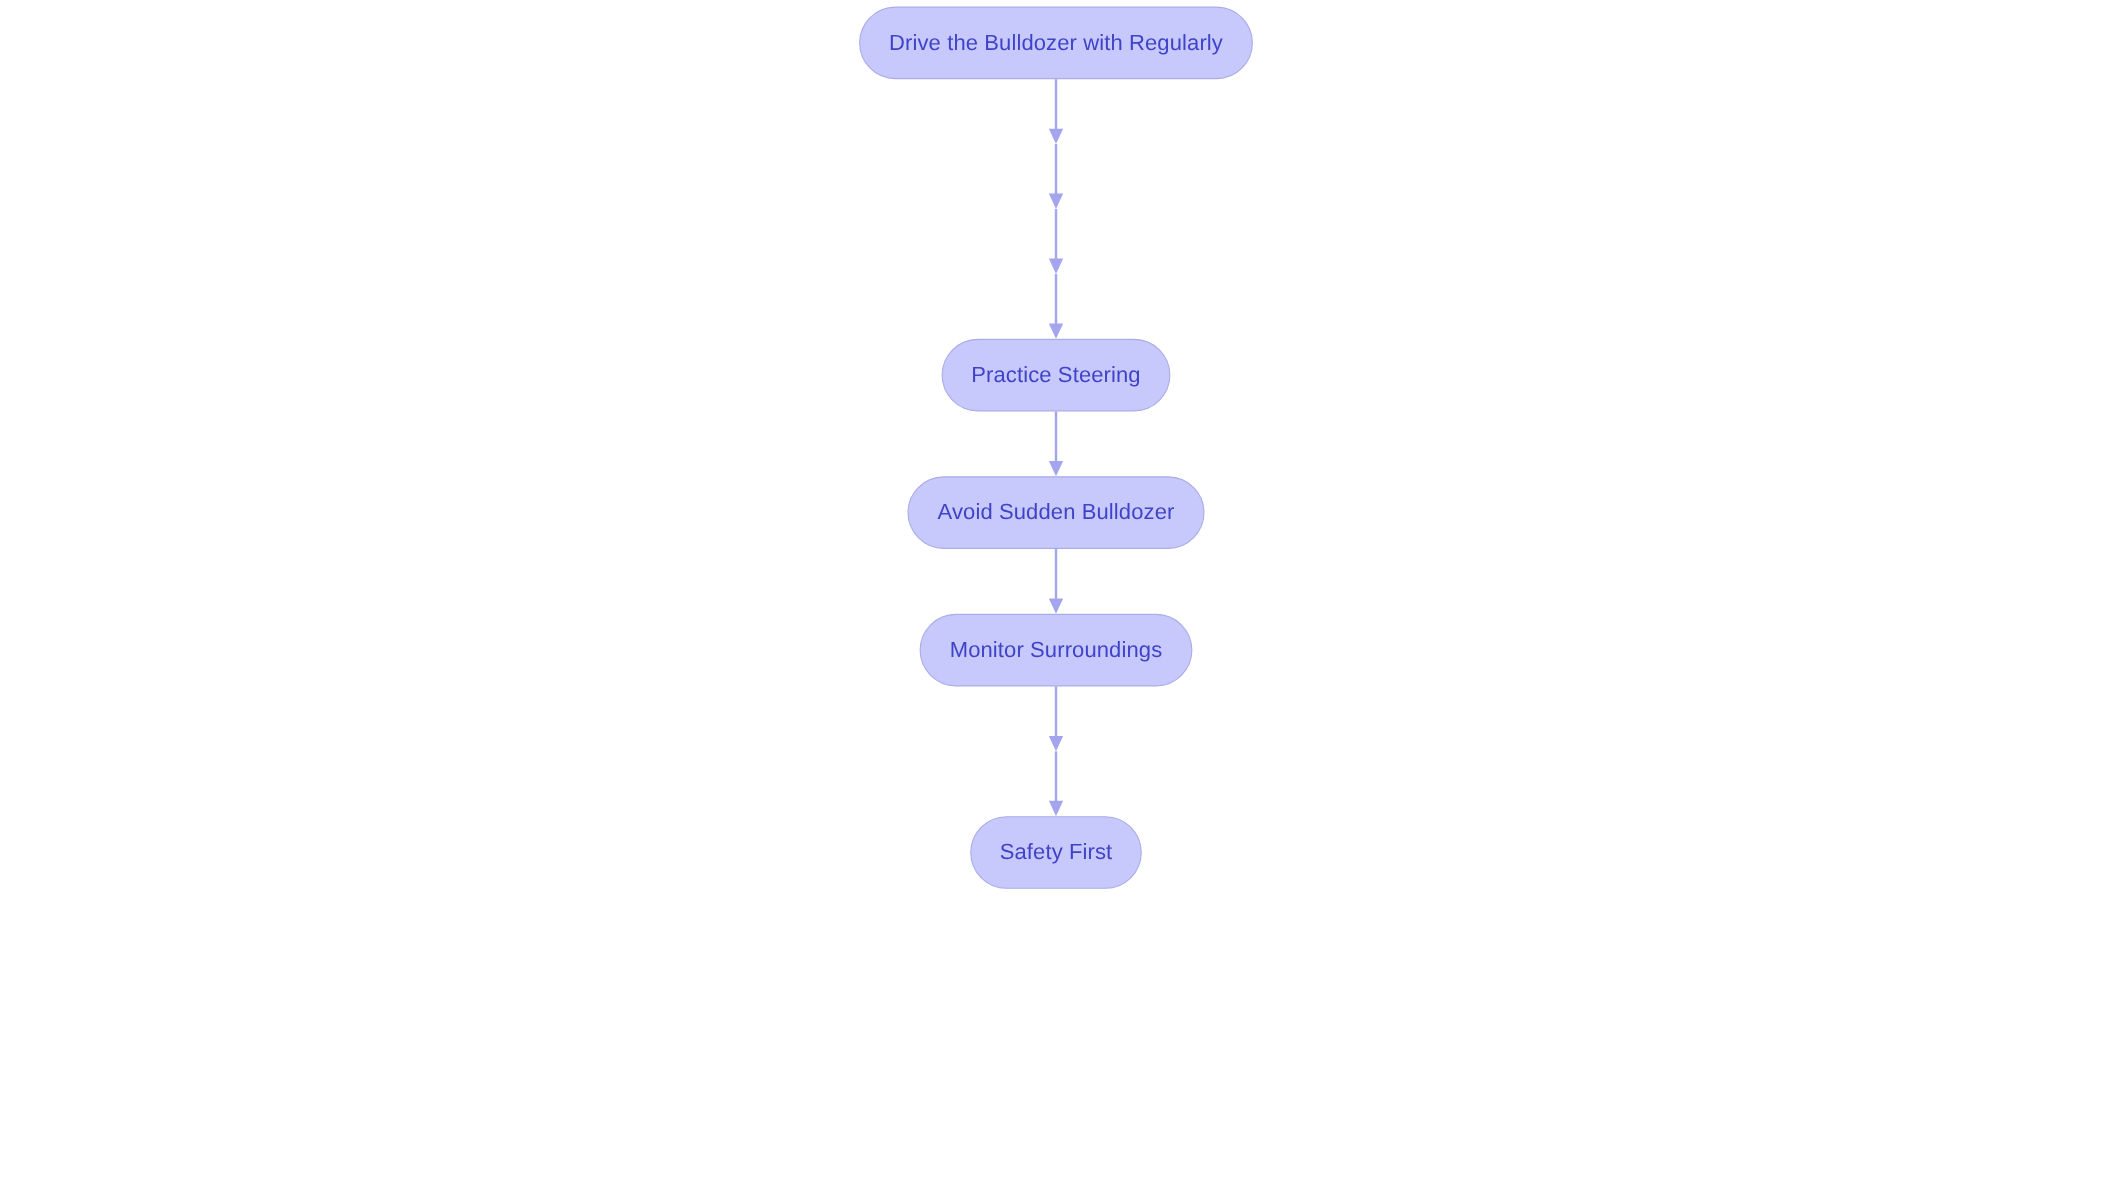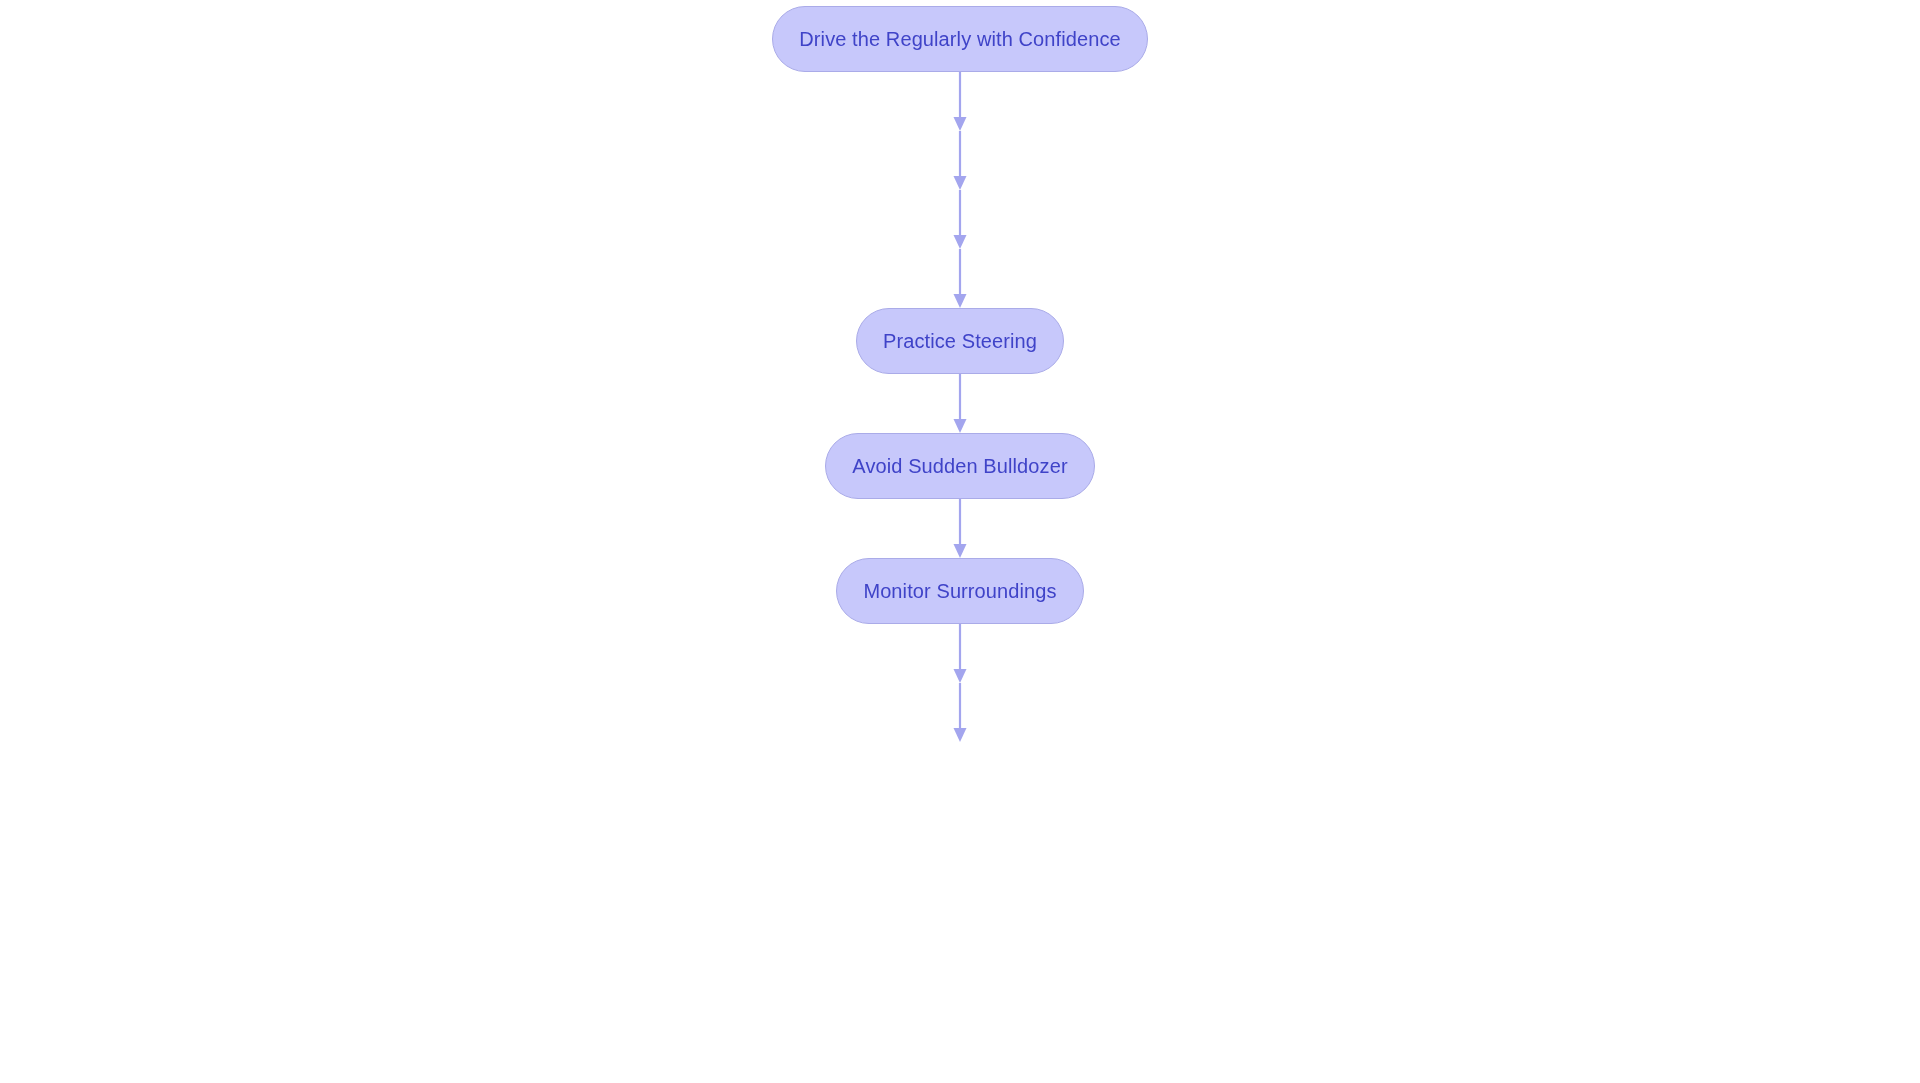--- a/index.html
+++ b/index.html
@@ -83,21 +83,21 @@
     fill: #a3a5ee;
   }
 </style>
 </head>
 <body>
 
 <div id="flow-canvas">
   <div class="flow-column">
 
     <div class="node">
-      <span class="node-label">Drive the Regularly with Confidence</span>
+      <span class="node-label">Drive the Bulldozer with Regularly</span>
     </div>
 
     <div class="connector">
       <svg viewBox="0 0 24 59" xmlns="http://www.w3.org/2000/svg" aria-hidden="true">
         <line class="conn-line" x1="12" y1="0" x2="12" y2="48"></line>
         <polygon class="conn-head" points="12,59 5.5,45 18.5,45"></polygon>
       </svg>
     </div>
 
 
@@ -158,15 +158,18 @@
     </div>
 
 
     <div class="connector">
       <svg viewBox="0 0 24 59" xmlns="http://www.w3.org/2000/svg" aria-hidden="true">
         <line class="conn-line" x1="12" y1="0" x2="12" y2="48"></line>
         <polygon class="conn-head" points="12,59 5.5,45 18.5,45"></polygon>
       </svg>
     </div>
 
+    <div class="node">
+      <span class="node-label">Safety First</span>
+    </div>
 
   </div>
 </div>
 
 </body></html>

